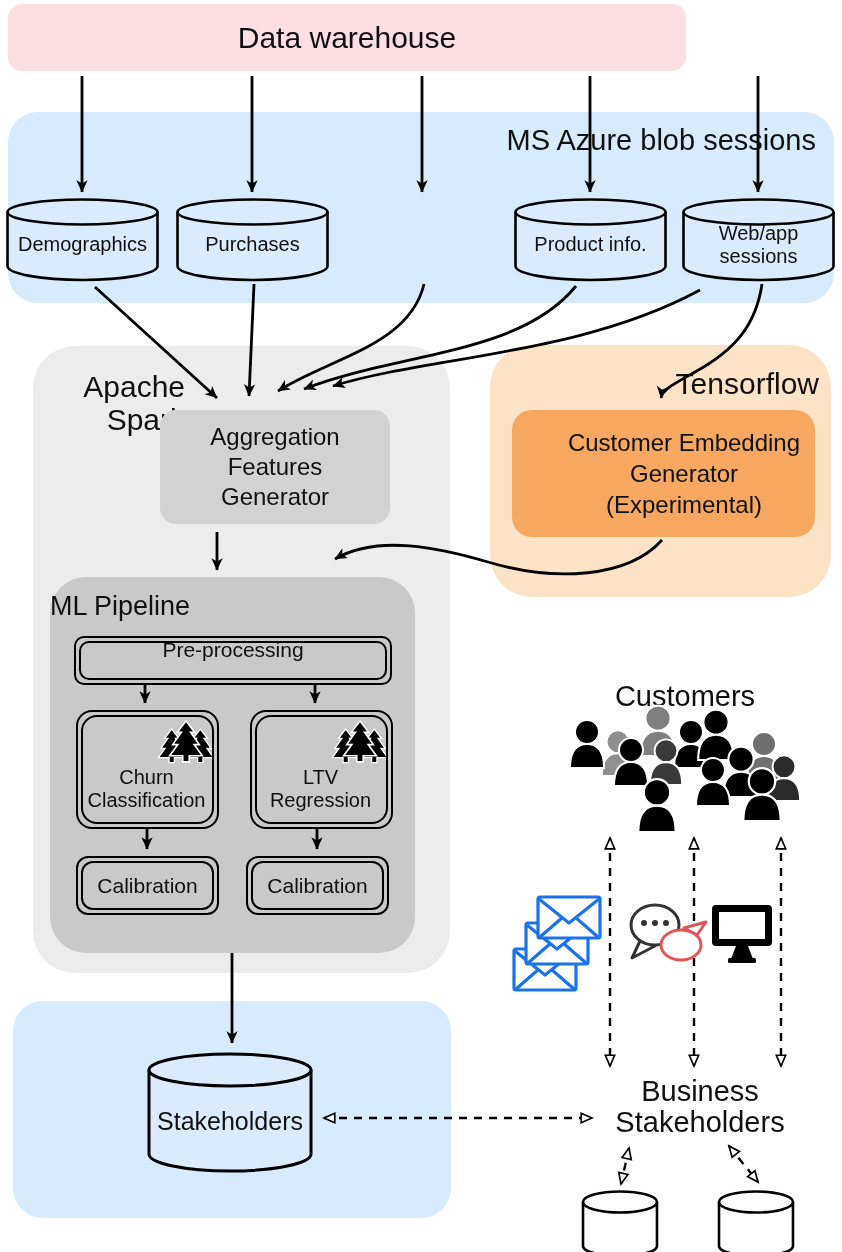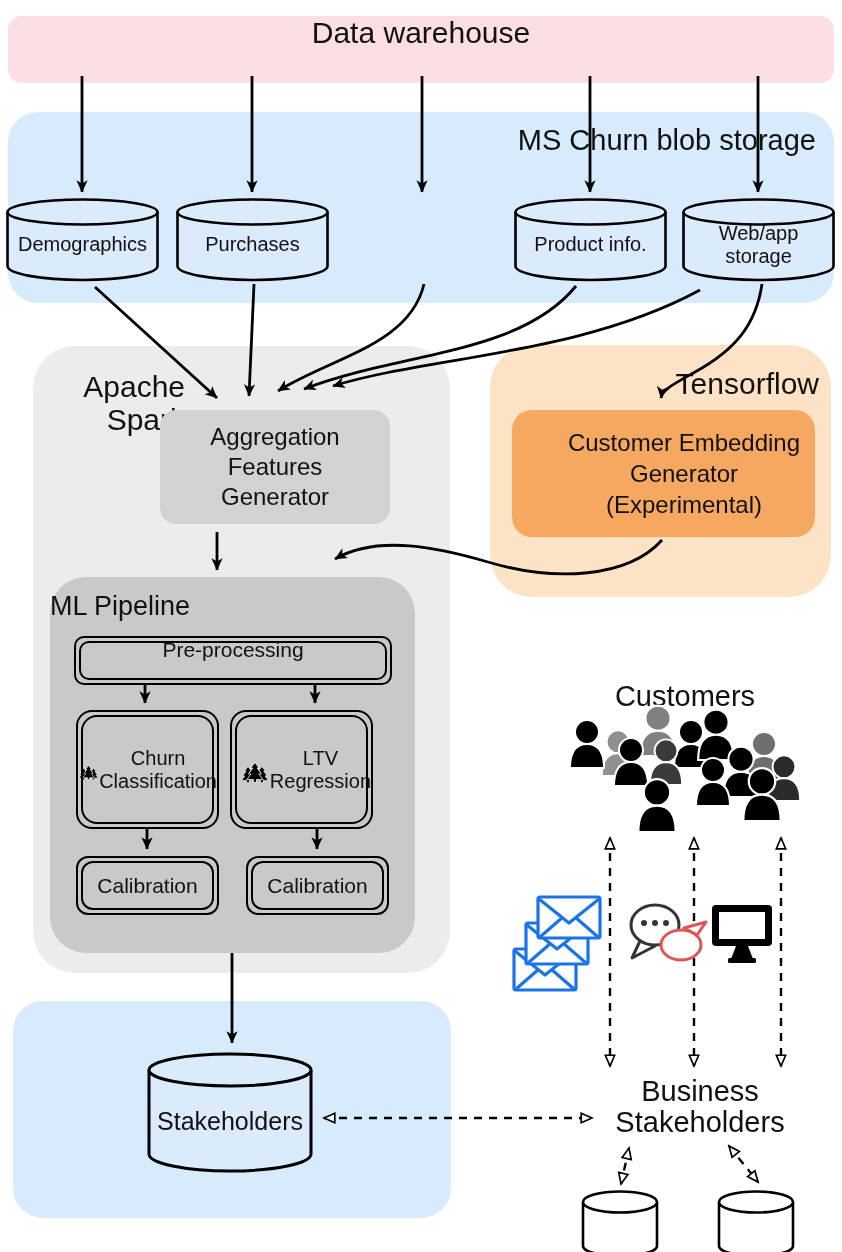--- a/index.html
+++ b/index.html
@@ -4,23 +4,23 @@
 <style>
   html,body { margin:0; padding:0; background:#fff; }
   .canvas {
     position:relative; width:842px; height:1252px; overflow:hidden;
     background:#fff; font-family:"Liberation Sans", sans-serif; color:#111;
   }
   .box { position:absolute; box-sizing:border-box; }
 
   
   .warehouse {
-    left:8px; top:16px; width:826px; height:67px; border-radius:14px;
+    left:8px; top:4px; width:678px; height:67px; border-radius:14px;
     background:var(--pink,#fbdfe2);
-    display:flex; align-items:flex-start; justify-content:center;
+    display:flex; align-items:center; justify-content:center;
     font-size:30px;
   }
 
   
   .azure { left:8px; top:112px; width:826px; height:191px; border-radius:30px;
     background:var(--azure_blue,#d8ebfc); }
   .azure-label { position:absolute; right:18px; top:12px; font-size:29px; }
 
   
   .cyl { position:absolute; }
@@ -55,24 +55,24 @@
     background:var(--ml_gray,#c9c9c9); }
   .ml-title { position:absolute; left:0; right:0; top:14px; text-align:left; font-size:27px; }
 
   .dbl { position:absolute; box-sizing:border-box; border:2px solid #000;
     background:var(--ml_gray,#c9c9c9); }
   .dbl::before { content:""; position:absolute; inset:3px; border:2px solid #000;
     border-radius:inherit; pointer-events:none; }
   .pre { left:24px; top:59px; width:318px; height:49px; border-radius:10px;
     display:flex; align-items:flex-start; justify-content:center; font-size:21px; }
   .model { width:143px; height:119px; border-radius:16px;
-    display:flex; flex-direction:row; align-items:center; }
+    display:flex; flex-direction:column; align-items:flex-end; }
   .model .mlabel { width:141px; text-align:center; font-size:20px; line-height:1.15; }
   .churn { left:26px; top:133px; }
-  .ltv   { left:180px; top:133px;padding-left:8px; }
+  .ltv   { left:200px; top:133px;padding-left:8px; }
   .cal { width:143px; height:59px; border-radius:12px;
     display:flex; align-items:center; justify-content:center; font-size:21px; }
   .cal-l { left:26px; top:279px; }
   .cal-r { left:196px; top:279px; }
   .trees { margin-top:5px; }
 
   
   .blue2 { left:13px; top:1001px; width:438px; height:217px; border-radius:30px;
     background:var(--azure_blue,#d8ebfc); }
   .pred { left:146px; top:1051px; width:168px; height:124px; }
@@ -89,21 +89,21 @@
 </head>
 <body>
 
 <div class="canvas">
 
   <div class="box warehouse">
     <span>Data warehouse</span>
   </div>
 
   <div class="box azure">
-    <div class="azure-label">MS Churn blob storage</div>
+    <div class="azure-label">MS Azure blob sessions</div>
   </div>
 
   <div class="cyl" style="left:5px; top:197px; width:155px; height:85px;">
     <svg width="155" height="85" viewBox="0 0 155 85">
       <path d="M2.5,15 v54 a75,14 0 0 0 150,0 v-54" fill="var(--cylinder_blue)" stroke="#000" stroke-width="2.6"></path>
       <ellipse cx="77.5" cy="15" rx="75" ry="12.5" fill="var(--cylinder_blue)" stroke="#000" stroke-width="2.6"></ellipse>
     </svg>
     <div class="cyl-label">Demographics</div>
   </div>
   <div class="cyl" style="left:175px; top:197px; width:155px; height:85px;">
@@ -118,21 +118,21 @@
       <path d="M2.5,15 v54 a75,14 0 0 0 150,0 v-54" fill="var(--cylinder_blue)" stroke="#000" stroke-width="2.6"></path>
       <ellipse cx="77.5" cy="15" rx="75" ry="12.5" fill="var(--cylinder_blue)" stroke="#000" stroke-width="2.6"></ellipse>
     </svg>
     <div class="cyl-label">Product info.</div>
   </div>
   <div class="cyl" style="left:681px; top:197px; width:155px; height:85px;">
     <svg width="155" height="85" viewBox="0 0 155 85">
       <path d="M2.5,15 v54 a75,14 0 0 0 150,0 v-54" fill="var(--cylinder_blue)" stroke="#000" stroke-width="2.6"></path>
       <ellipse cx="77.5" cy="15" rx="75" ry="12.5" fill="var(--cylinder_blue)" stroke="#000" stroke-width="2.6"></ellipse>
     </svg>
-    <div class="cyl-label" style="padding:10px 18px 0 18px;">Web/app storage</div>
+    <div class="cyl-label" style="padding:10px 18px 0 18px;">Web/app sessions</div>
   </div>
 
   <div class="box spark">
     <div class="spark-label">Apache Spark</div>
   </div>
 
   <div class="box agg">
     <span>Aggregation Features Generator</span>
   </div>
 

